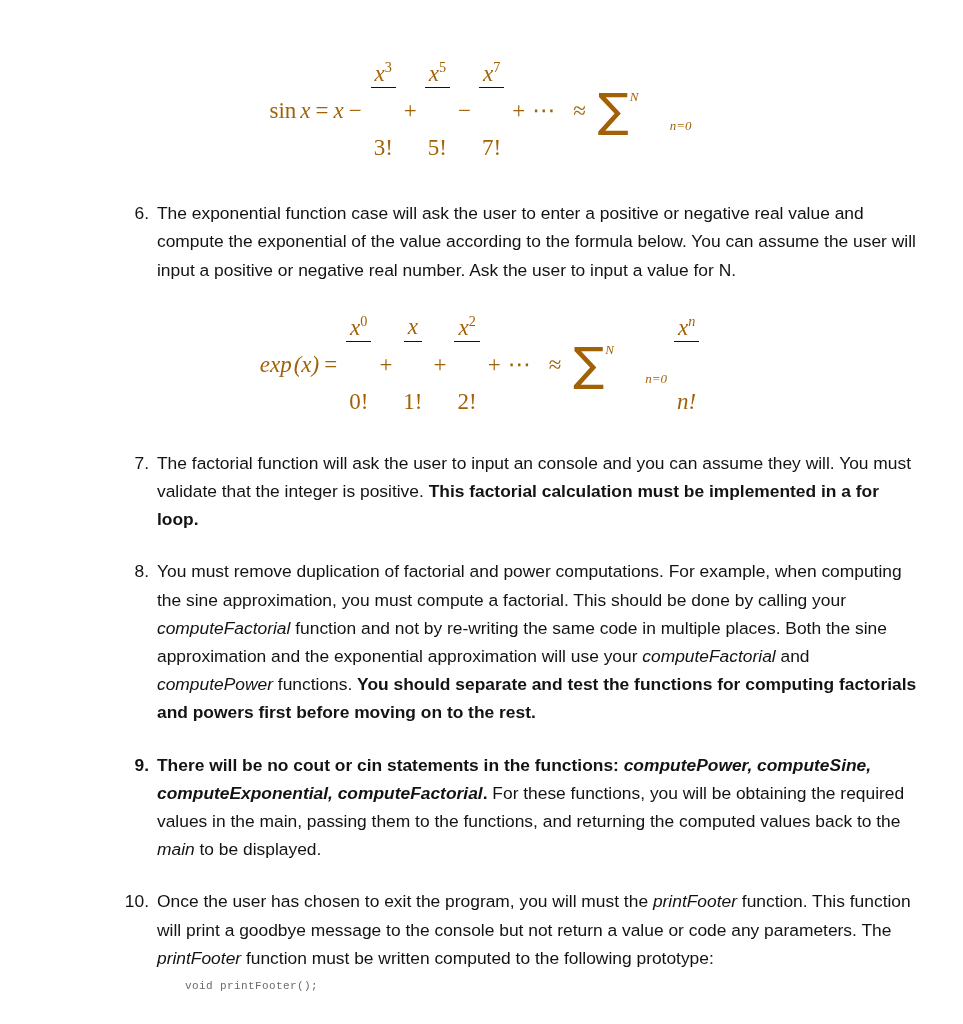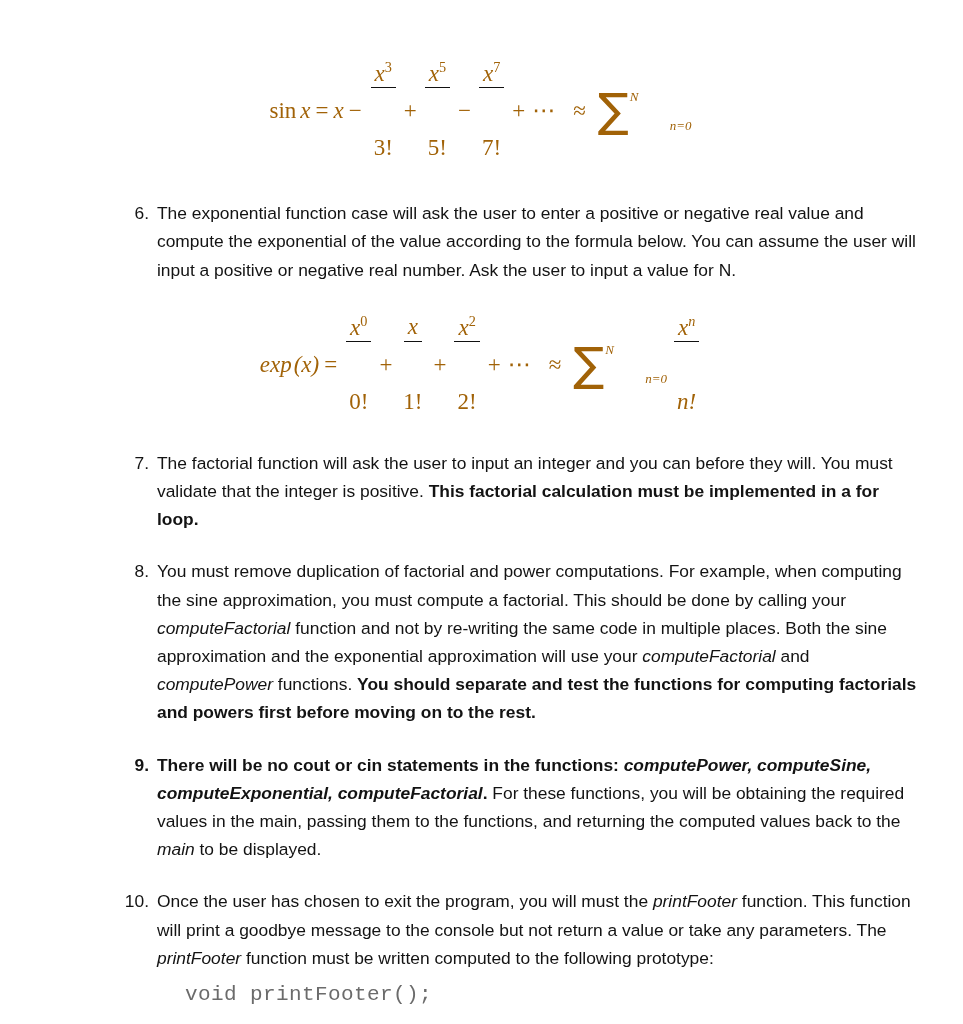--- a/index.html
+++ b/index.html
@@ -124,21 +124,21 @@
     width: 45px;
   }
   .item.bold-lead .marker { font-weight: bold; }
 
   .item em { }
   .item strong { font-weight: bold; }
   .item .bi { font-style: italic; font-weight: bold; }
 
   .code-line {
     font-family: "Liberation Mono", "DejaVu Sans Mono", monospace;
-    font-size: 21px;
+    font-size: 11px;
     color: #6b6b6b;
     letter-spacing: 0.4px;
     white-space: pre;
   }
 </style>
 </head>
 <body>
 
 <div class="page">
 
@@ -235,33 +235,33 @@
         <span class="num"><span class="it">x</span><sup class="sp">n</sup></span>
         <span class="den it">n!</span>
       </span>
     </span>
   </div>
 
   <ol class="task-list" style="margin-top:22px;">
 
     <li class="item" id="li-7" style="padding-right:40px;margin-left:112px;">
       <span class="marker">7.</span>
-      <span class="body" id="body-7"><span>The factorial function will ask the user to input an integer and you can before they will. You must validate that the integer is positive. </span><strong>This factorial calculation must be implemented in a for loop.</strong></span>
+      <span class="body" id="body-7"><span>The factorial function will ask the user to input an console and you can assume they will. You must validate that the integer is positive. </span><strong>This factorial calculation must be implemented in a for loop.</strong></span>
     </li>
 
     <li class="item" id="li-8" style="padding-right:40px;margin-left:112px;margin-top:24px;">
       <span class="marker">8.</span>
       <span class="body" id="body-8"><span>You must remove duplication of factorial and power computations. For example, when computing the sine approximation, you must compute a factorial. This should be done by calling your </span><em>computeFactorial</em><span> function and not by re-writing the same code in multiple places. Both the sine approximation and the exponential approximation will use your </span><em>computeFactorial</em><span> and </span><em>computePower</em><span> functions. </span><strong>You should separate and test the functions for computing factorials and powers first before moving on to the rest.</strong></span>
     </li>
 
     <li class="item bold-lead" id="li-9" style="padding-right:45px;margin-left:112px;margin-top:24px;">
       <span class="marker">9.</span>
       <span class="body" id="body-9"><strong>There will be no cout or cin statements in the functions: </strong><span class="bi">computePower, computeSine, computeExponential, computeFactorial</span><strong>.</strong><span> For these functions, you will be obtaining the required values in the main, passing them to the functions, and returning the computed values back to the </span><em>main</em><span> to be displayed.</span></span>
     </li>
 
     <li class="item" id="li-10" style="padding-right:38px;margin-left:112px;margin-top:24px;">
       <span class="marker wide">10.</span>
-      <span class="body" id="body-10"><span>Once the user has chosen to exit the program, you will must the </span><em>printFooter</em><span> function. This function will print a goodbye message to the console but not return a value or take any parameters. The </span><em>printFooter</em><span> function must be written computed to the following prototype:</span></span>
+      <span class="body" id="body-10"><span>Once the user has chosen to exit the program, you will must the </span><em>printFooter</em><span> function. This function will print a goodbye message to the console but not return a value or code any parameters. The </span><em>printFooter</em><span> function must be written computed to the following prototype:</span></span>
       <div class="code-line" style="margin-top:6px;margin-left:28px;">void printFooter();</div>
     </li>
 
   </ol>
 </div>
 
 </body></html>

